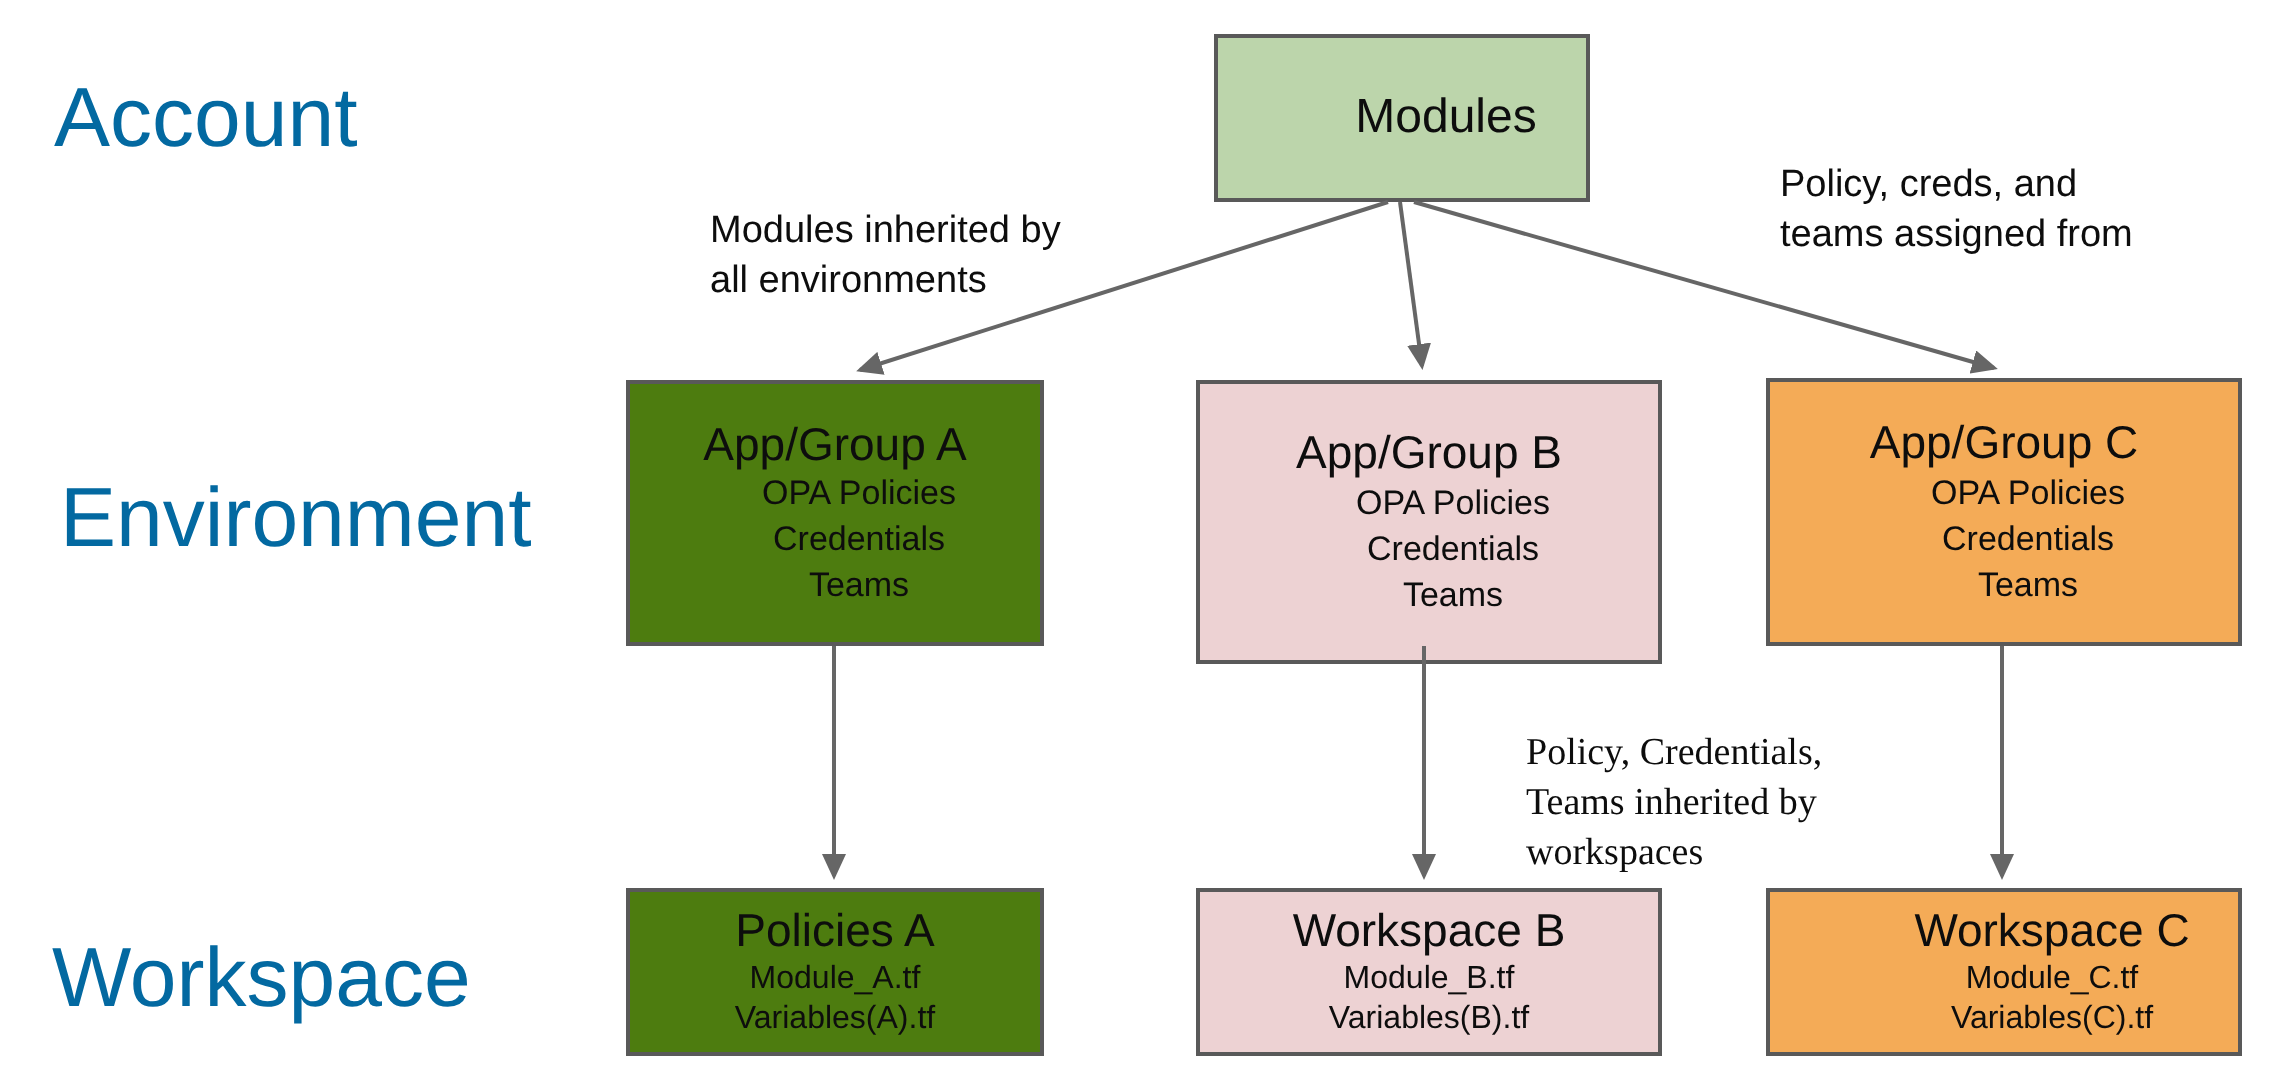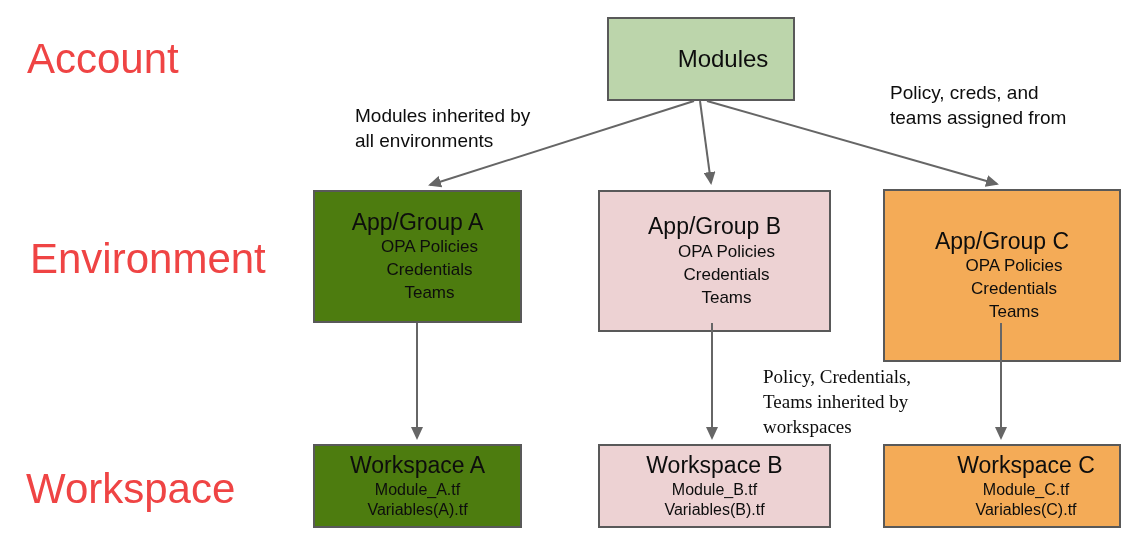--- a/index.html
+++ b/index.html
@@ -11,21 +11,21 @@
   #canvas {
     position: relative;
     width: 1146px;
     height: 546px;
     background: #ffffff;
     overflow: hidden;
   }
   .row-label {
     position: absolute;
     font-size: 42px;
-    color: #ef4444;
+    color: #0369a1;
     white-space: nowrap;
     line-height: 1.1;
   }
   .node {
     position: absolute;
     box-sizing: border-box;
     border: 2px solid #595959;
     display: flex;
     flex-direction: column;
     align-items: center;
@@ -50,21 +50,21 @@
   .fill-green  { background: #bcd5ab; padding-left: 44px; }
   .fill-blue   { background: #4d7c0f; }
   .fill-pink   { background: #edd2d3; }
   .fill-orange { background: #f4ab57; }
 
   #node-modules   { left: 607px; top: 17px;  width: 188px; height: 84px; }
   #node-modules .title { font-size: 24px; }
 
   #node-app-a { left: 313px; top: 190px; width: 209px; height: 133px; }
   #node-app-b { left: 598px; top: 190px; width: 233px; height: 142px; }
-  #node-app-c { left: 883px; top: 189px; width: 238px; height: 173px; }
+  #node-app-c { left: 883px; top: 189px; width: 238px; height: 134px; }
 
   #node-ws-a { left: 313px; top: 444px; width: 209px; height: 84px; }
   #node-ws-b { left: 598px; top: 444px; width: 233px; height: 84px; }
   #node-ws-c { left: 883px; top: 444px; width: 238px; height: 84px; padding-left: 48px; }
 
   .annotation {
     position: absolute;
     font-size: 19px;
     line-height: 25px;
     color: #0d0d0d;
@@ -112,21 +112,21 @@
   </div>
 
   <div class="node fill-orange" id="node-app-c">
     <div class="title">App/Group C</div>
     <div class="subline">OPA Policies</div>
     <div class="subline">Credentials</div>
     <div class="subline">Teams</div>
   </div>
 
   <div class="node fill-blue" id="node-ws-a">
-    <div class="title">Workspace A</div>
+    <div class="title">Policies A</div>
     <div class="subline-sm">Module_A.tf</div>
     <div class="subline-sm">Variables(A).tf</div>
   </div>
 
   <div class="node fill-pink" id="node-ws-b">
     <div class="title">Workspace B</div>
     <div class="subline-sm">Module_B.tf</div>
     <div class="subline-sm">Variables(B).tf</div>
   </div>
 

